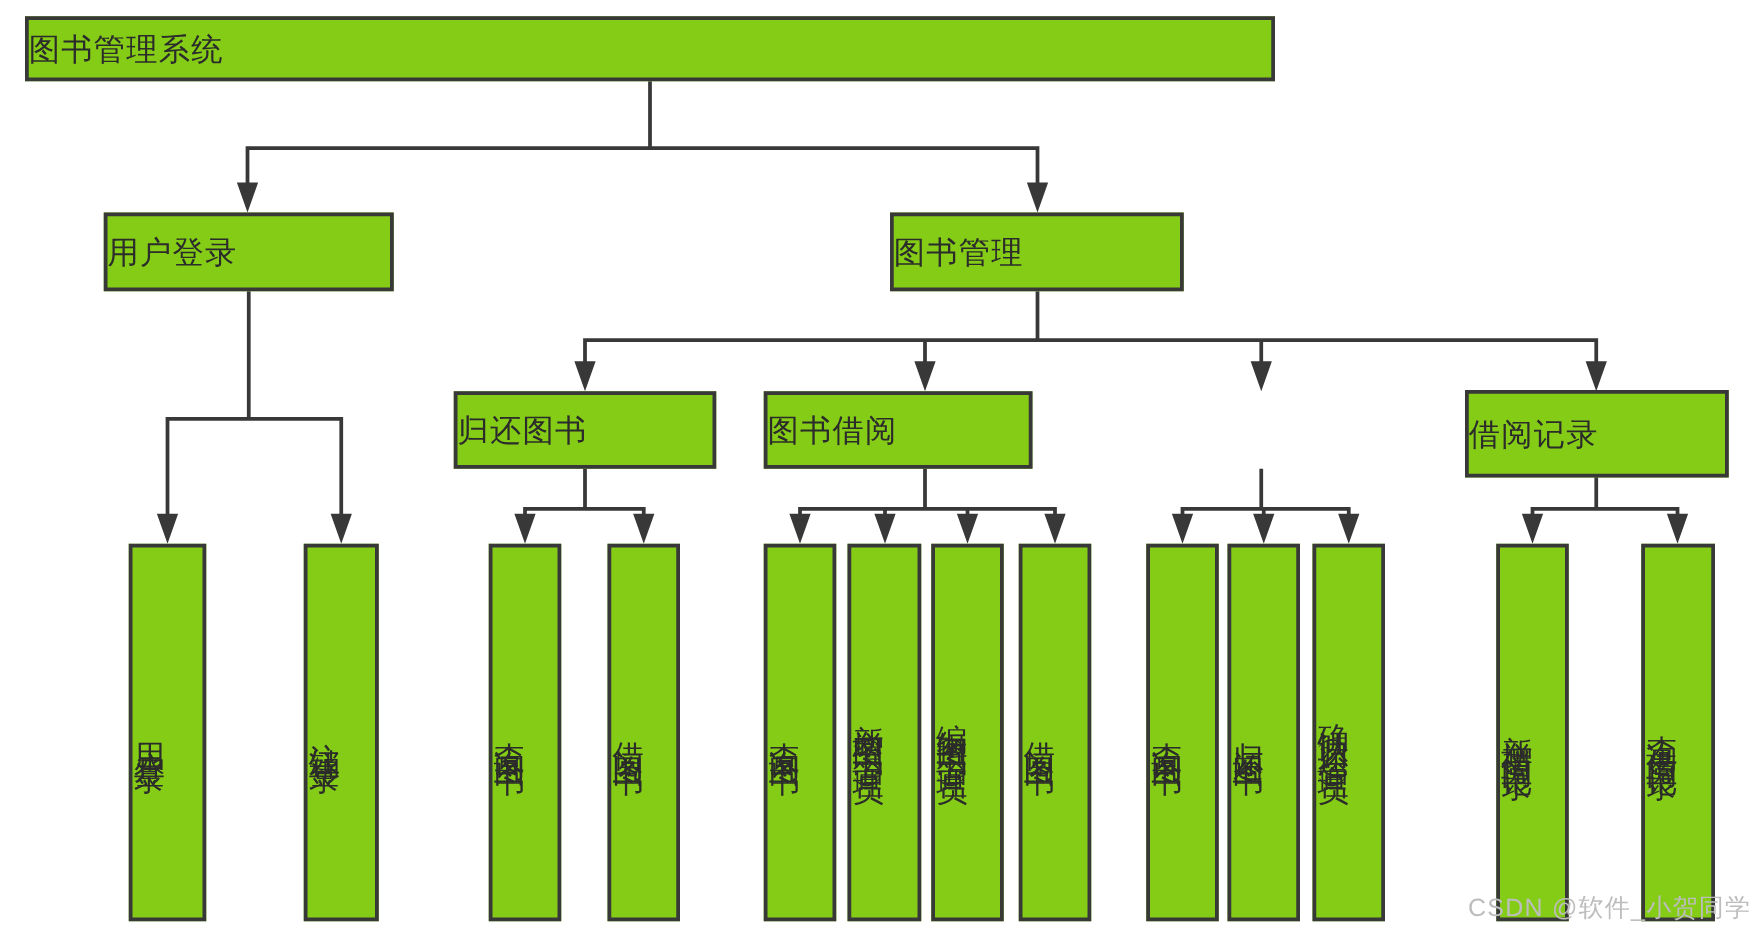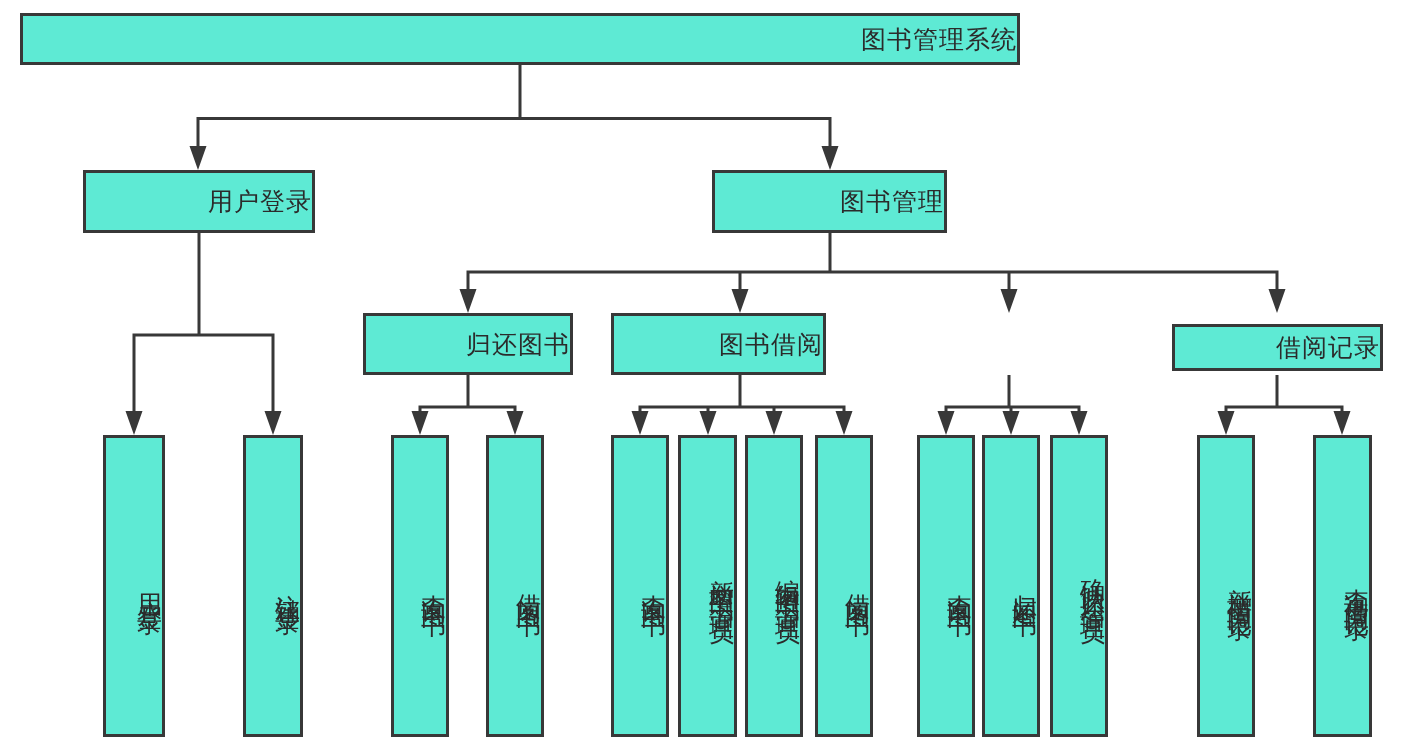--- a/index.html
+++ b/index.html
@@ -2,24 +2,24 @@
 <html><head>
 <meta charset="utf-8">
 <style>
   html,body{margin:0;padding:0;background:#ffffff;}
   body{font-family:"Liberation Sans","DejaVu Sans",sans-serif;}
   #canvas{position:relative;width:1405px;height:747px;background:#ffffff;overflow:hidden;}
   svg.wires{position:absolute;left:0;top:0;width:1405px;height:747px;}
   .node{
     position:absolute;
     border:3px solid #383838;
-    background:#5eead4;
+    background:#84cc16;
     display:flex;
     align-items:center;
-    justify-content:flex-end;
+    justify-content:flex-start;
     color:#2b2b2b;
     box-sizing:border-box;
     z-index:2;
   }
   .hlabel{font-size:25px;letter-spacing:1px;white-space:nowrap;}
   .vtext{
     writing-mode:vertical-rl;
     text-orientation:mixed;
     font-size:25px;
     letter-spacing:6px;
@@ -97,21 +97,21 @@
   <div class="node" style="left:712px;top:170px;width:235px;height:63px">
     <span class="hlabel">图书管理</span>
   </div>
 
   <div class="node" style="left:363px;top:313px;width:210px;height:62px">
     <span class="hlabel">归还图书</span>
   </div>
   <div class="node" style="left:611px;top:313px;width:215px;height:62px">
     <span class="hlabel">图书借阅</span>
   </div>
-  <div class="node" style="left:1172px;top:324px;width:211px;height:47px">
+  <div class="node" style="left:1172px;top:312px;width:211px;height:70px">
     <span class="hlabel">借阅记录</span>
   </div>
 
   <div class="node" style="left:103px;top:435px;width:62px;height:302px">
     <span class="vtext">用户登录</span>
   </div>
   <div class="node" style="left:243px;top:435px;width:60px;height:302px">
     <span class="vtext">注销登录</span>
   </div>
 
@@ -145,14 +145,15 @@
     <span class="vtext">确认归还（管理员）</span>
   </div>
 
   <div class="node" style="left:1197px;top:435px;width:58px;height:302px">
     <span class="vtext">新增借阅记录</span>
   </div>
   <div class="node" style="left:1313px;top:435px;width:59px;height:302px">
     <span class="vtext">查询借阅记录</span>
   </div>
 
+  <div class="watermark">CSDN @软件_小贺同学</div>
 
 </div>
 
 </body></html>

